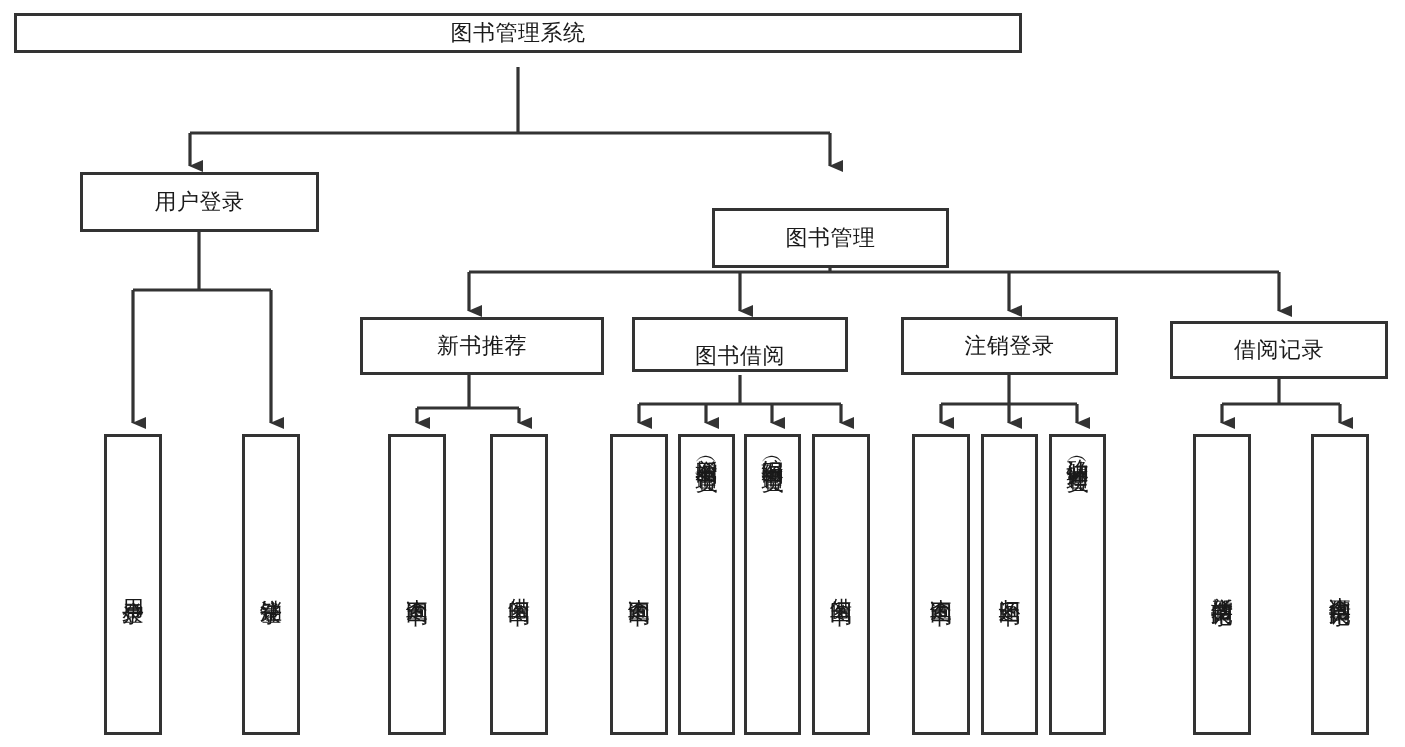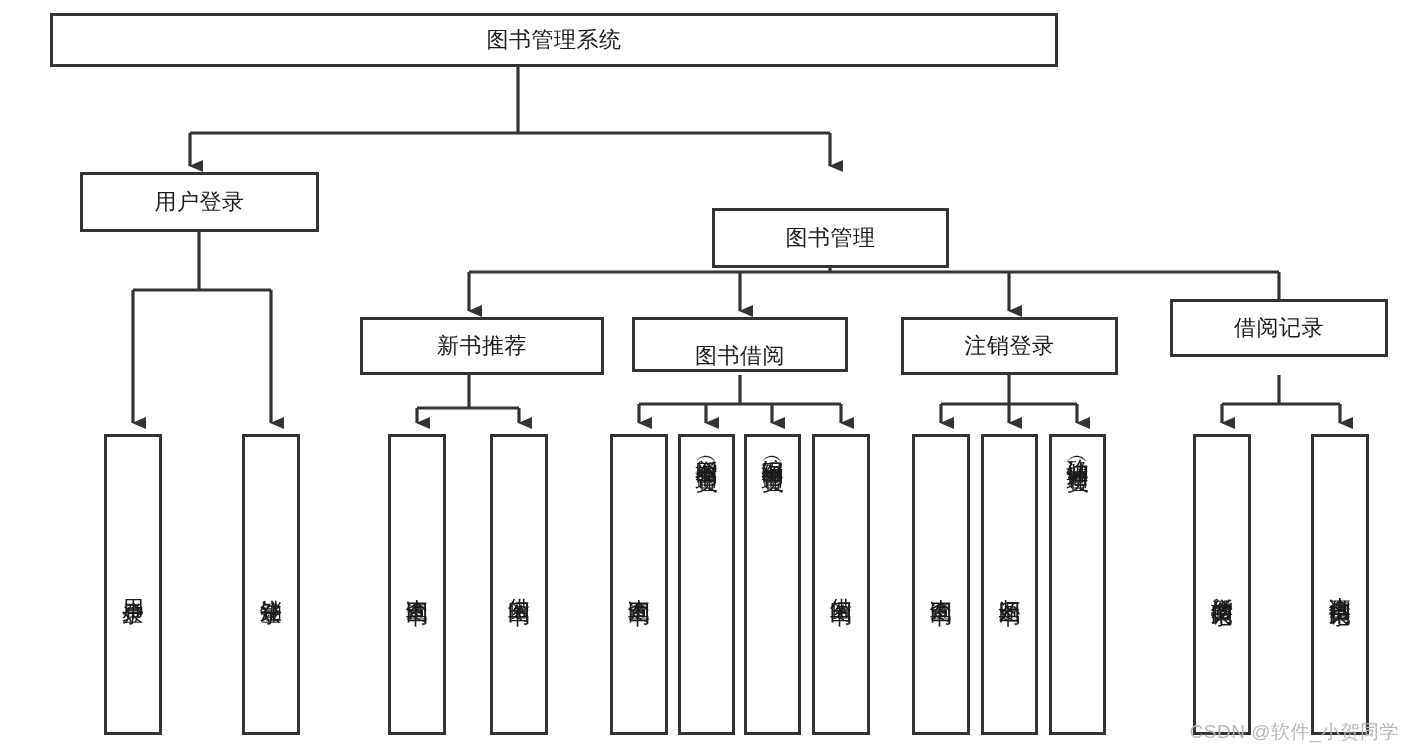--- a/index.html
+++ b/index.html
@@ -109,41 +109,41 @@
       <path d="M 1077 404 L 1077 423" marker-end="url(#arrow)"></path>
 
       <path d="M 1279 375 L 1279 404"></path>
       <path d="M 1222 404 L 1340 404"></path>
       <path d="M 1222 404 L 1222 423" marker-end="url(#arrow)"></path>
       <path d="M 1340 404 L 1340 423" marker-end="url(#arrow)"></path>
 
     </g>
   </svg>
 
-  <div class="node-box" style="left:14px;top:13px;width:1008px;height:54px;margin-left:36px;">
+  <div class="node-box" style="left:14px;top:13px;width:1008px;height:40px;">
     <span class="node-label">图书管理系统</span>
   </div>
 
   <div class="node-box" style="left:80px;top:172px;width:239px;height:60px;">
     <span class="node-label">用户登录</span>
   </div>
   <div class="node-box" style="left:712px;top:172px;width:237px;height:60px;margin-top:36px;">
     <span class="node-label">图书管理</span>
   </div>
 
   <div class="node-box" style="left:360px;top:317px;width:244px;height:58px;">
     <span class="node-label">新书推荐</span>
   </div>
   <div class="node-box" style="left:632px;top:317px;width:216px;height:55px;align-items:flex-end;">
     <span class="node-label">图书借阅</span>
   </div>
   <div class="node-box" style="left:901px;top:317px;width:217px;height:58px;">
     <span class="node-label">注销登录</span>
   </div>
-  <div class="node-box" style="left:1170px;top:299px;width:218px;height:58px;">
+  <div class="node-box" style="left:1170px;top:321px;width:218px;height:58px;">
     <span class="node-label">借阅记录</span>
   </div>
 
   <div class="node-box vertical centered" style="left:104px;top:434px;width:58px;height:301px;">
     <span class="node-label">用户登录</span>
   </div>
   <div class="node-box vertical centered" style="left:242px;top:434px;width:58px;height:301px;">
     <span class="node-label">注销登录</span>
   </div>
 
@@ -177,15 +177,14 @@
     <span class="node-label">确认归还（管理员）</span>
   </div>
 
   <div class="node-box vertical centered" style="left:1193px;top:434px;width:58px;height:301px;">
     <span class="node-label">新增借阅记录</span>
   </div>
   <div class="node-box vertical centered" style="left:1311px;top:434px;width:58px;height:301px;">
     <span class="node-label">查询借阅记录</span>
   </div>
 
-  <div id="watermark">CSDN @软件_小贺同学</div>
 
 </div>
 
 </body></html>

